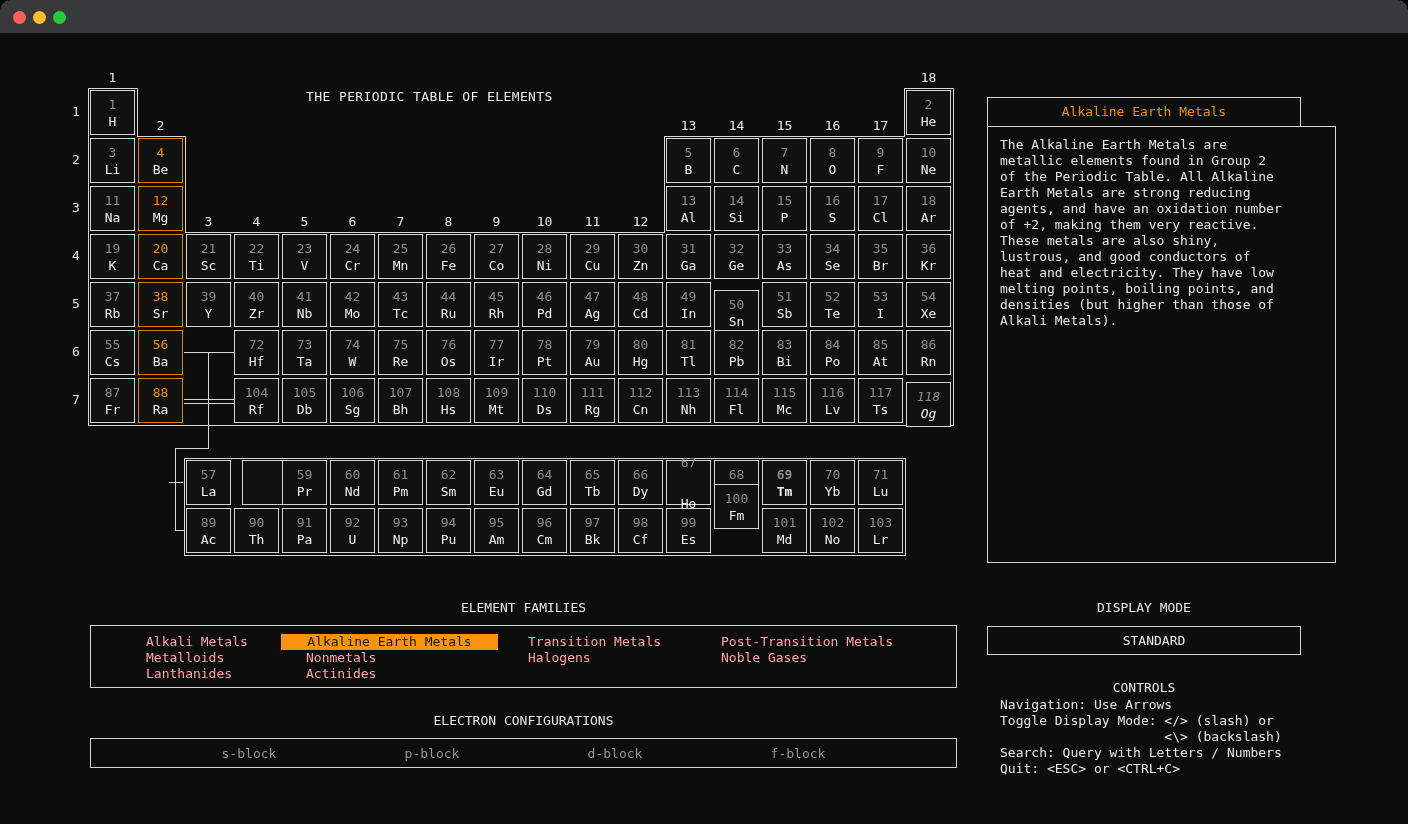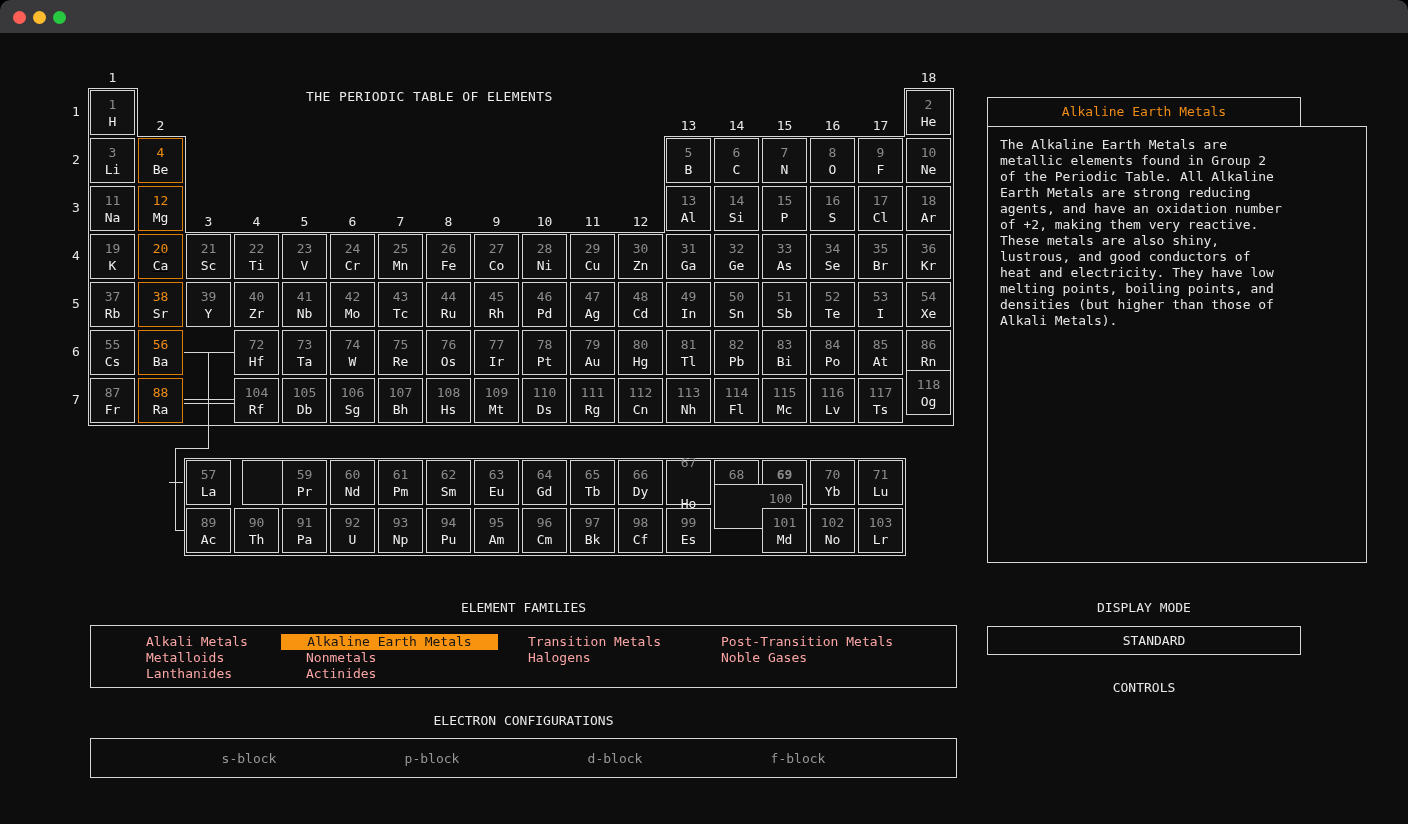--- a/index.html
+++ b/index.html
@@ -26,28 +26,28 @@
   .cell.hl{border-color:#dd7e08;}
   .cell.hl .num{color:#ef8d15;}
   .glabel{position:absolute;width:45px;text-align:center;font-size:13px;line-height:16px;color:#e8e8e8;}
   .plabel{position:absolute;width:20px;text-align:center;font-size:13px;line-height:16px;color:#e8e8e8;}
   
   .sec-title{position:absolute;text-align:center;font-size:13px;line-height:16px;color:#e8e8e8;}
   .box{position:absolute;border:1px solid #d6d6d6;box-sizing:border-box;background:#0d0d0d;}
   
   .info-head{left:987px;top:97px;width:314px;height:30px;}
   .info-head .t{display:block;text-align:center;line-height:28px;font-size:13px;color:#ef8d15;}
-  .info-body{left:987px;top:126px;width:380px;height:437px;}
+  .info-body{left:987px;top:126px;width:349px;height:437px;}
   .info-body .d{display:block;padding:10px 12px;font-size:13px;line-height:16px;color:#e6e6e6;white-space:pre-line;}
   
   .fam-box{left:90px;top:625px;width:867px;height:63px;}
   .fam{position:absolute;height:16px;line-height:16px;font-size:13px;color:#fca5a5;white-space:nowrap;}
   .fam.selected{background:#f7930f;color:#161616;text-align:center;}
   
-  .cfg-box{left:90px;top:738px;width:867px;height:40px;display:flex;align-items:center;justify-content:center;}
+  .cfg-box{left:90px;top:738px;width:867px;height:30px;display:flex;align-items:center;justify-content:center;}
   .cfg{width:183px;text-align:center;font-size:13px;color:#979797;}
   
   .dm-box{left:987px;top:626px;width:314px;height:29px;padding-left:20px;}
   .dm-box .v{display:block;text-align:center;line-height:27px;font-size:13px;color:#ececec;}
   
   .controls{position:absolute;left:1000px;top:697px;font-size:13px;line-height:16px;color:#e8e8e8;}
   .controls div{white-space:pre;}
 </style>
 </head>
 <body>
@@ -259,21 +259,21 @@
         <span class="sym">Ag</span>
       </div>
       <div class="cell" style="left: 528px; top: 192px;">
         <span class="num">48</span>
         <span class="sym">Cd</span>
       </div>
       <div class="cell" style="left: 576px; top: 192px;">
         <span class="num">49</span>
         <span class="sym">In</span>
       </div>
-      <div class="cell" style="left: 624px; top: 192px;">
+      <div class="cell" style="left: 624px; top: 200px;">
         <span class="num">50</span>
         <span class="sym">Sn</span>
       </div>
       <div class="cell" style="left: 672px; top: 192px;">
         <span class="num">51</span>
         <span class="sym">Sb</span>
       </div>
       <div class="cell" style="left: 720px; top: 192px;">
         <span class="num">52</span>
         <span class="sym">Te</span>
@@ -411,21 +411,21 @@
         <span class="sym">Mc</span>
       </div>
       <div class="cell" style="left: 720px; top: 288px;">
         <span class="num">116</span>
         <span class="sym">Lv</span>
       </div>
       <div class="cell" style="left: 768px; top: 288px;">
         <span class="num">117</span>
         <span class="sym">Ts</span>
       </div>
-      <div class="cell" style="left: 816px; top: 280px;">
+      <div class="cell" style="left: 816px; top: 292px; font-style: italic;">
         <span class="num">118</span>
         <span class="sym">Og</span>
       </div>
       <div class="cell" style="left: 96px; top: 370px;">
         <span class="num">57</span>
         <span class="sym">La</span>
       </div>
       <div class="cell" style="left: 152px; top: 370px; padding-left: 28px;">
         <span class="num">58</span>
         <span class="sym">Ce</span>
@@ -519,21 +519,21 @@
         <span class="sym">Bk</span>
       </div>
       <div class="cell" style="left: 528px; top: 418px;">
         <span class="num">98</span>
         <span class="sym">Cf</span>
       </div>
       <div class="cell" style="left: 576px; top: 418px;">
         <span class="num">99</span>
         <span class="sym">Es</span>
       </div>
-      <div class="cell" style="left: 624px; top: 394px; padding-left: 44px;">
+      <div class="cell" style="left: 624px; top: 394px;">
         <span class="num">100</span>
         <span class="sym">Fm</span>
       </div>
       <div class="cell" style="left: 672px; top: 418px;">
         <span class="num">101</span>
         <span class="sym">Md</span>
       </div>
       <div class="cell" style="left: 720px; top: 418px;">
         <span class="num">102</span>
         <span class="sym">No</span>
@@ -608,14 +608,21 @@
       <div class="cfg">d-block</div>
       <div class="cfg">f-block</div>
     </div>
 
   <div class="sec-title" style="left:987px;top:600px;width:314px;">DISPLAY MODE</div>
   <div class="box dm-box">
     <span class="v">STANDARD</span>
   </div>
 
   <div class="sec-title" style="left:987px;top:680px;width:314px;">CONTROLS</div>
+  <div class="controls" id="controls-lines">
+      <div class="">Navigation: Use Arrows</div>
+      <div class="">Toggle Display Mode: &lt;/&gt; (slash) or</div>
+      <div class="">                     &lt;\&gt; (backslash)</div>
+      <div class="">Search: Query with Letters / Numbers</div>
+      <div class="">Quit: &lt;ESC&gt; or &lt;CTRL+C&gt;</div>
+    </div>
 
 </div>
 
 </body></html>

